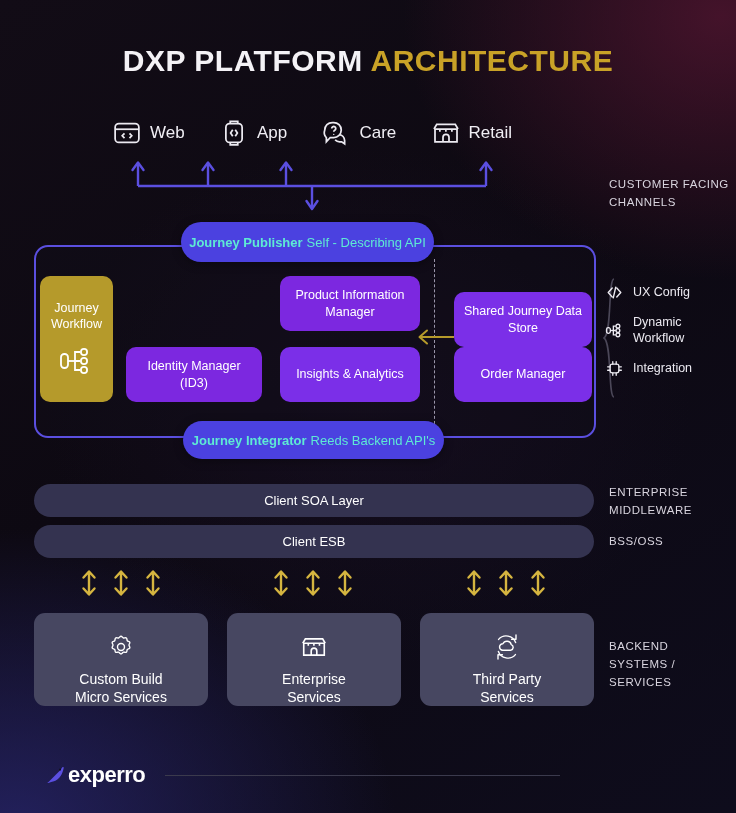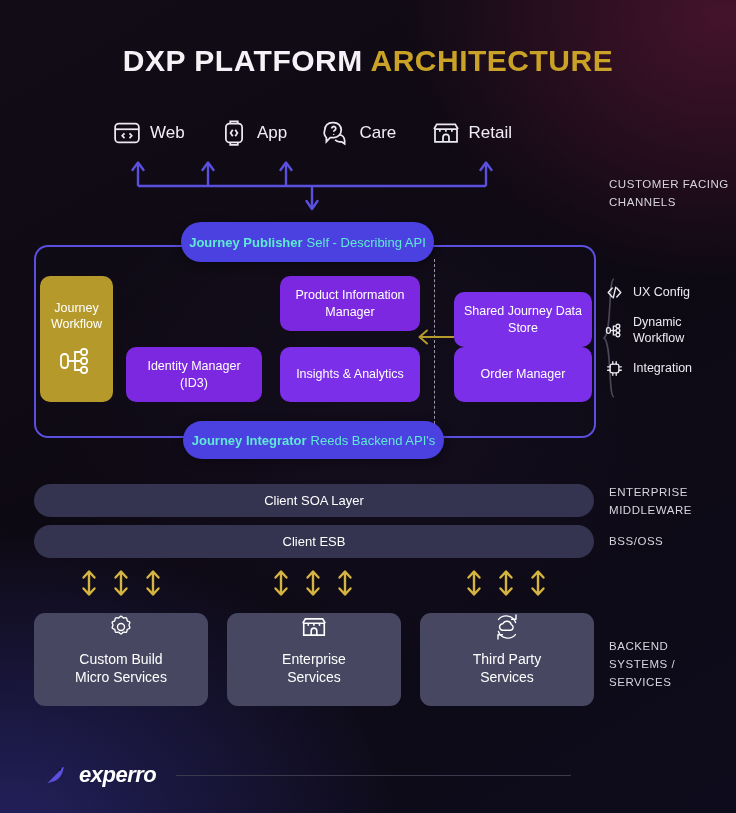--- a/index.html
+++ b/index.html
@@ -159,36 +159,36 @@
   
   .arrows { position: absolute; top: 568px; left: 34px; width: 560px; height: 30px; }
 
   
   .bcard {
     position: absolute;
     top: 613px; height: 93px;
     background: #474761;
     border-radius: 11px;
     display: flex; flex-direction: column;
-    align-items: center; justify-content: flex-start;
+    align-items: center; justify-content: flex-end;
     gap: 9px;
     color: #fff; font-size: 14px; line-height: 1.3;
     text-align: center;
   }
   #bc-custom { left: 34px;  width: 174px; }
   #bc-ent    { left: 227px; width: 174px; }
   #bc-third  { left: 420px; width: 174px; }
   .b-ico { width: 28px; height: 28px; }
 
   
   .footer { position: absolute; top: 762px; left: 44px; display: flex; align-items: center; }
   .logo-mark { width: 22px; height: 22px; }
   .logo-word {
     color: #fff; font-size: 22px; font-weight: bold;
-    font-style: italic; letter-spacing: -.5px; margin-left: 13px;
+    letter-spacing: -.5px; margin-left: 2px;
   }
   .rule { width: 395px; height: 1px; background: #3b3a4d; margin-left: 20px; }
 </style>
 </head>
 <body>
 
 <div id="stage">
 
   <div class="title">
     <span class="w">DXP PLATFORM</span>

